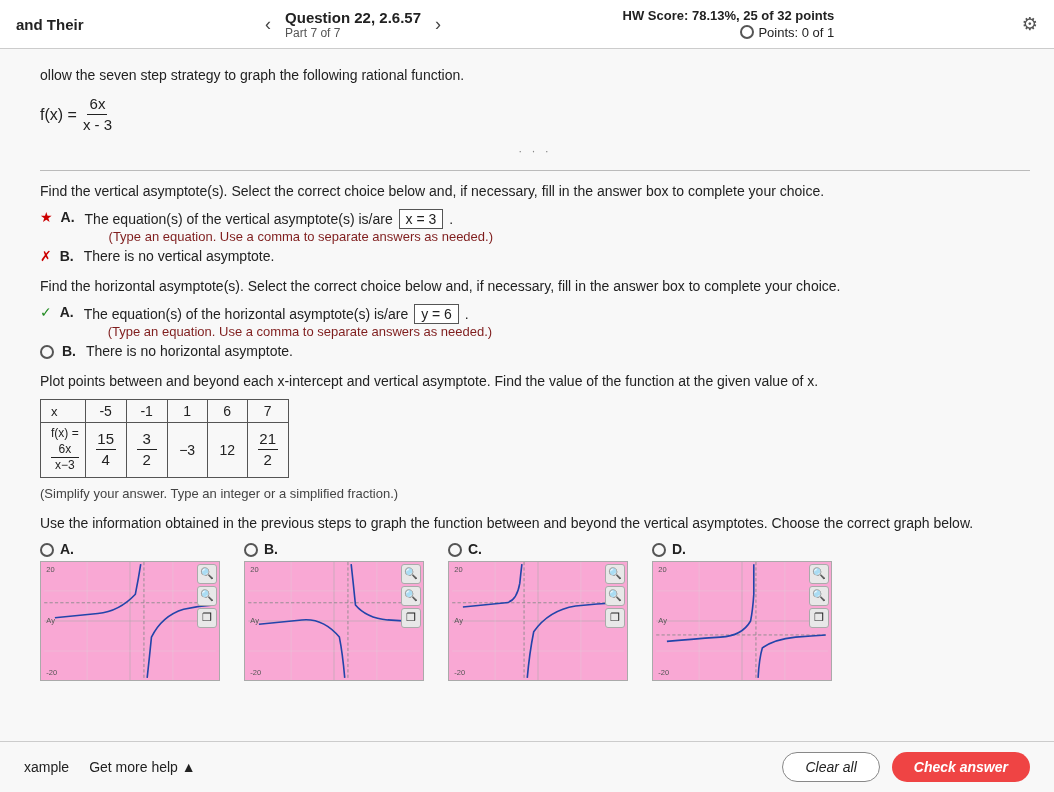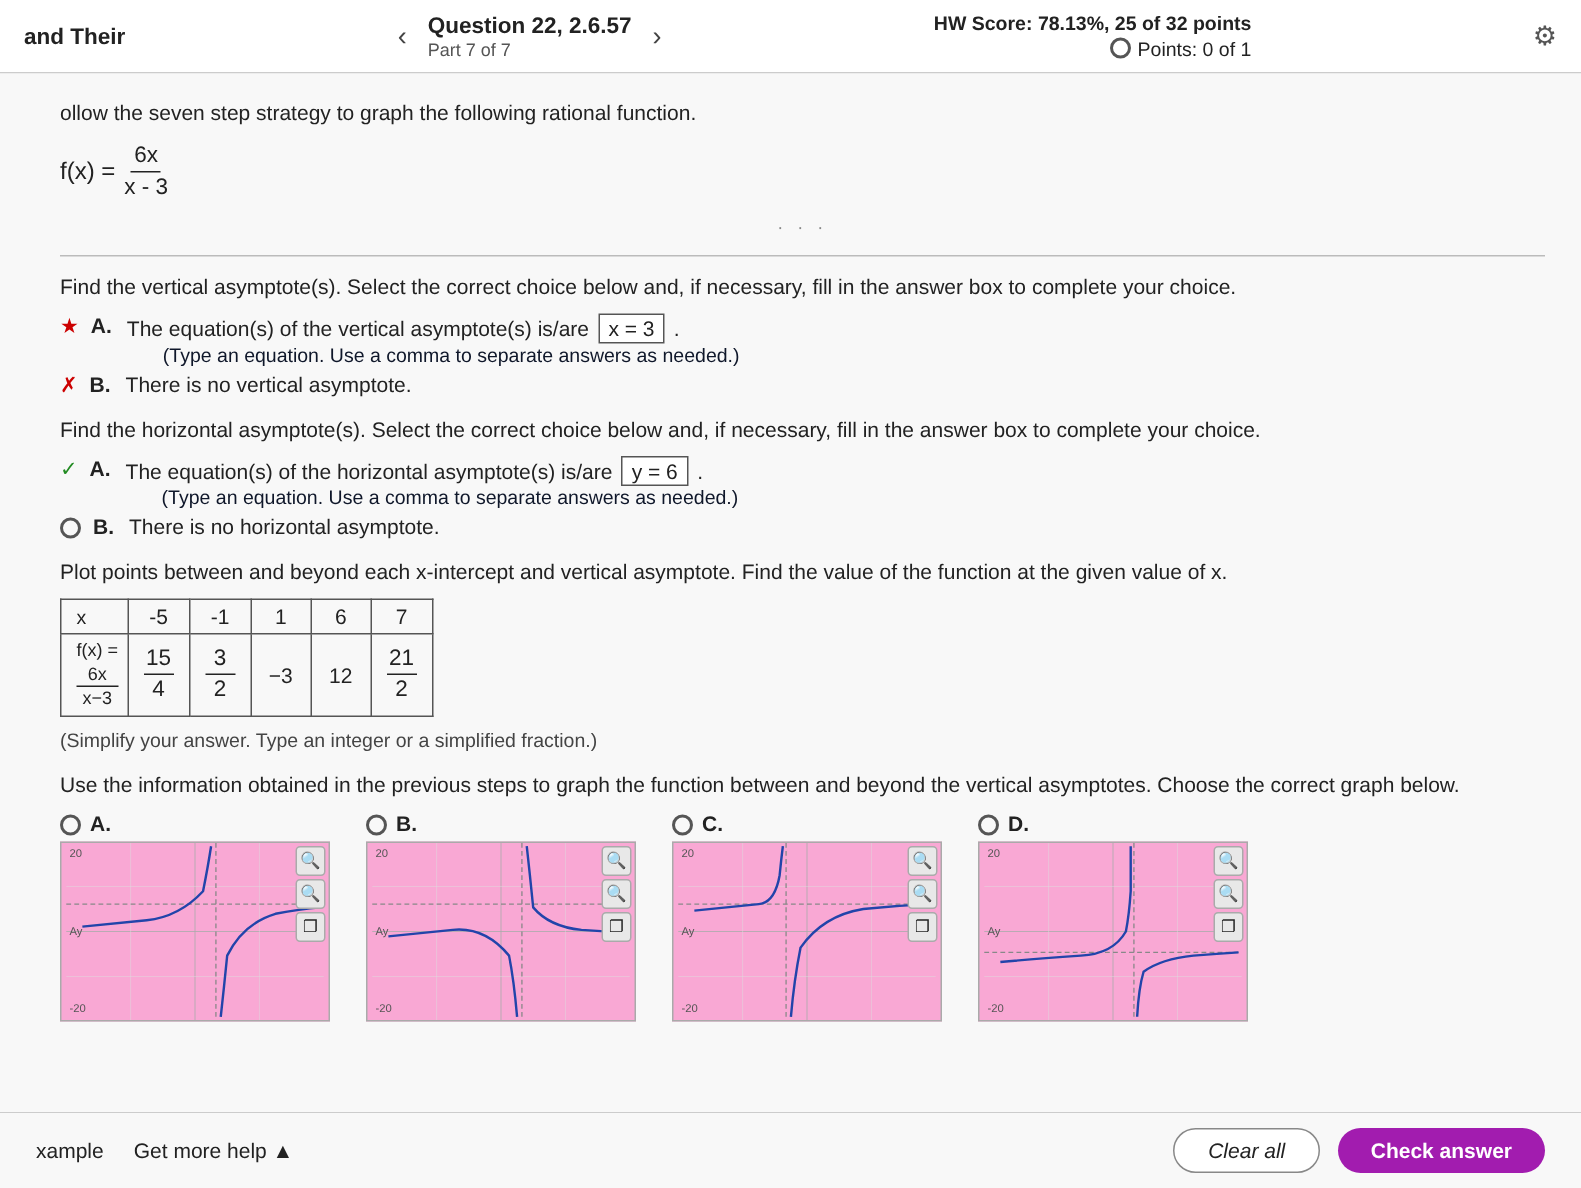--- a/index.html
+++ b/index.html
@@ -142,21 +142,21 @@
       display: inline-block;
       border: 1.5px solid #555;
       padding: 1px 6px;
       min-width: 40px;
       background: #fff;
       font-size: 14px;
       margin: 0 2px;
     }
     .choice-sub {
       font-size: 13px;
-      color: #0f172a;
+      color: #7f1d1d;
       margin-left: 24px;
     }
     .radio-circle {
       width: 14px;
       height: 14px;
       border: 2px solid #555;
       border-radius: 50%;
       display: inline-block;
       margin-top: 2px;
       flex-shrink: 0;
@@ -274,28 +274,29 @@
       background: #fff;
       border: 1.5px solid #888;
       border-radius: 20px;
       padding: 6px 22px;
       font-size: 14px;
       cursor: pointer;
       color: #222;
       font-style: italic;
     }
     .btn-check {
-      background: #a21caf;
+      background: #ef4444;
       border: none;
       border-radius: 20px;
       padding: 7px 22px;
       font-size: 14px;
       cursor: pointer;
       color: #fff;
       font-weight: bold;
+      font-style: italic;
     }
     .separator-dots {
       text-align: center;
       color: #888;
       margin: 6px 0;
       font-size: 12px;
       letter-spacing: 3px;
     }
   </style>
 </head>

